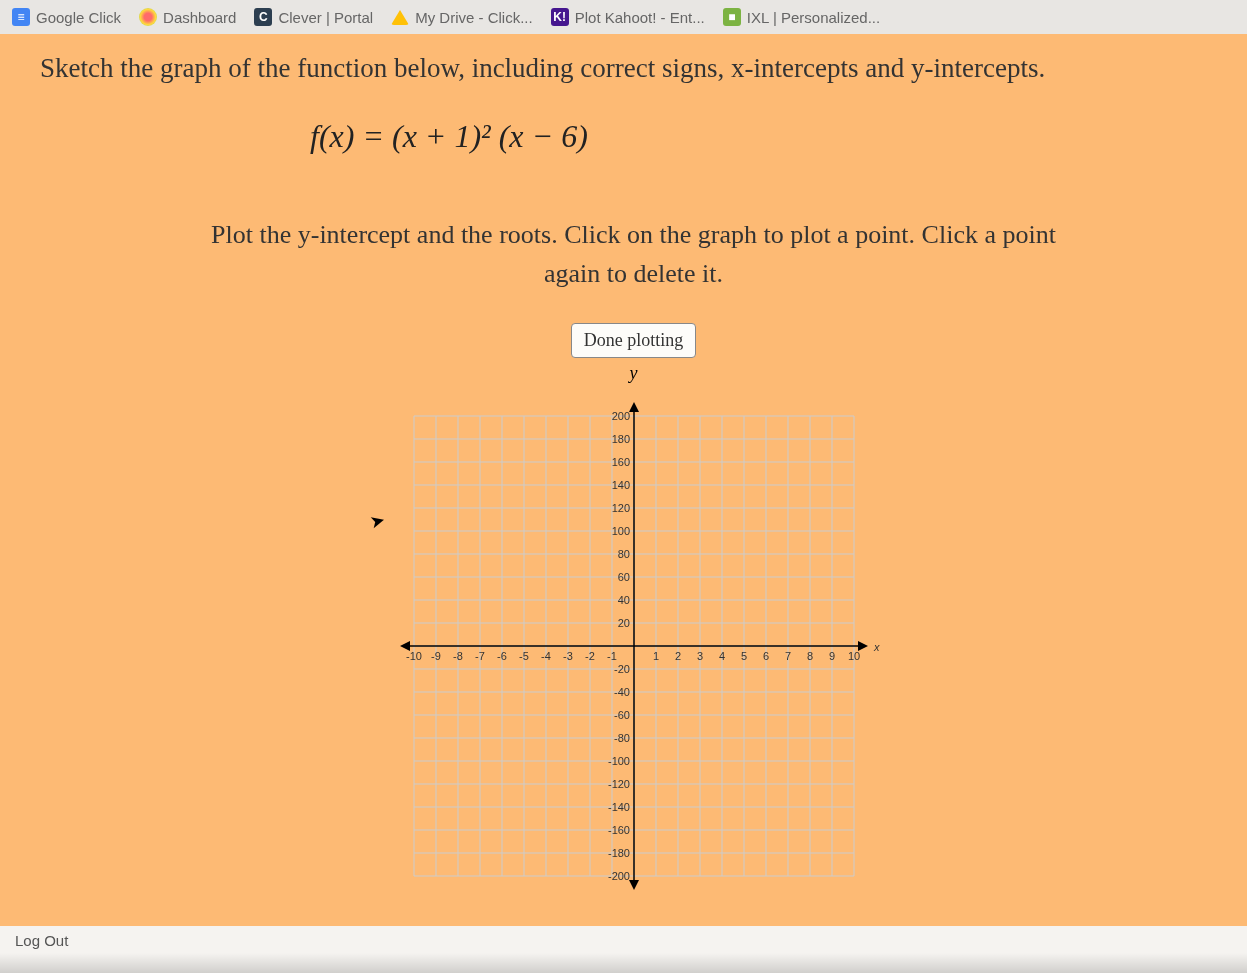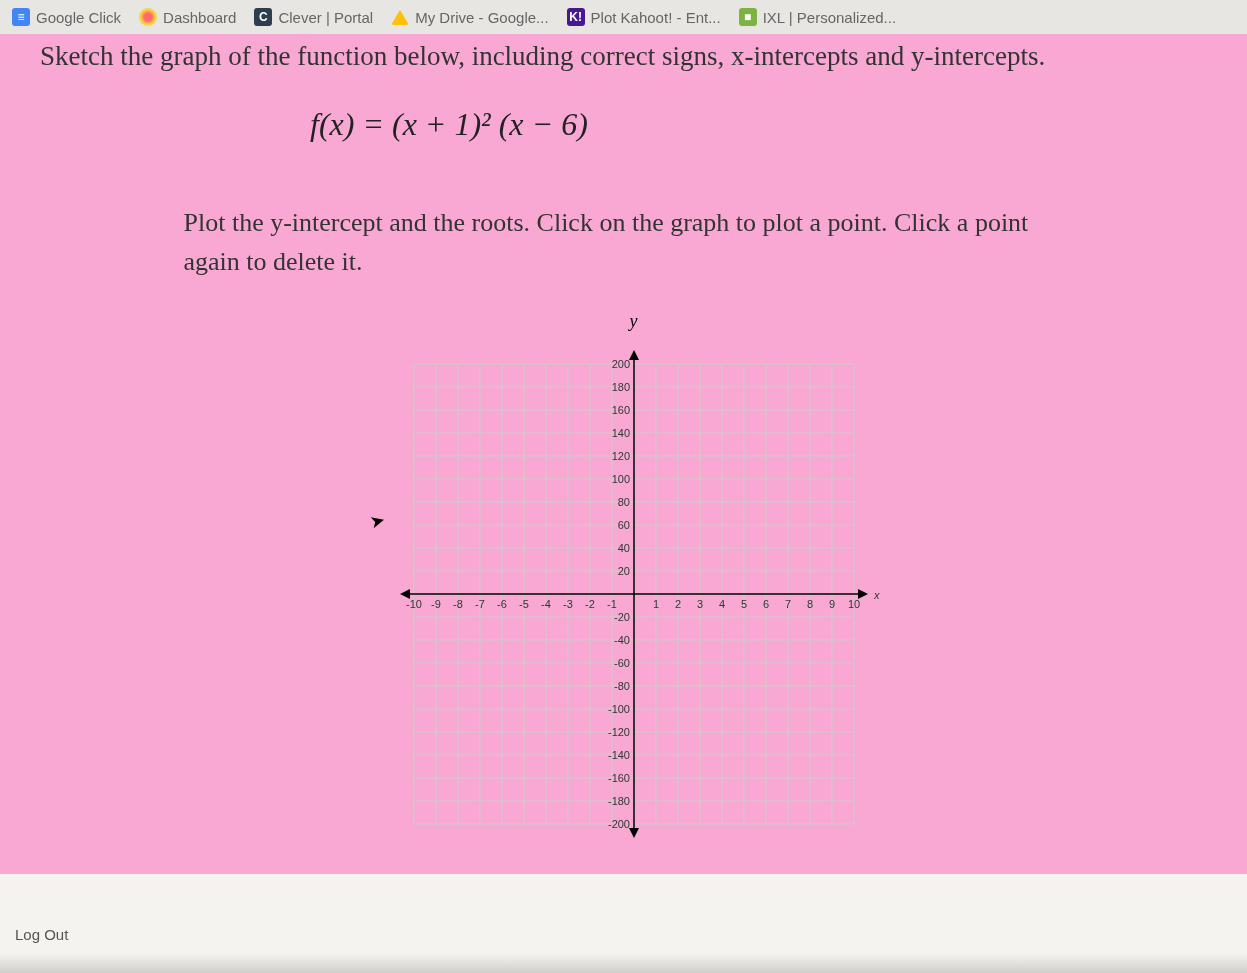--- a/index.html
+++ b/index.html
@@ -47,22 +47,22 @@
       border-left: 9px solid transparent;
       border-right: 9px solid transparent;
       border-bottom: 15px solid #ffc107;
       position: relative;
     }
     .icon-kahoot { background: #46178f; color: white; }
     .icon-ixl { background: #7cb342; color: white; }
     
     
     .content {
-      padding: 4px 20px 20px 40px;
-      background: #f9a8d4;
+      padding: 16px 20px 20px 40px;
+      background: #fdba74;
       position: relative;
     }
     .question-title {
       font-family: Georgia, "Times New Roman", serif;
       font-size: 27px;
       color: #333;
       margin-bottom: 30px;
       line-height: 1.4;
     }
     .equation {
@@ -70,21 +70,21 @@
       font-size: 32px;
       font-style: italic;
       text-align: left;
       margin: 30px 0 60px 270px;
       color: #222;
     }
     .instruction {
       font-family: Georgia, "Times New Roman", serif;
       font-size: 26px;
       color: #333;
-      text-align: left;
+      text-align: center;
       max-width: 900px;
       margin: 8px auto 30px;
       line-height: 1.5;
     }
     
     
     .done-btn-wrap {
       text-align: center;
       margin-bottom: 5px;
     }
@@ -117,21 +117,21 @@
       margin: 0 auto;
     }
     .grid-line { stroke: #ccc; stroke-width: 1; }
     .axis-line { stroke: #000; stroke-width: 1.5; }
     .tick-label { font-family: Arial, sans-serif; font-size: 11px; fill: #333; }
     .arrow { fill: #000; }
     
     
     .logout {
       position: absolute;
-      bottom: 30px;
+      bottom: 24px;
       left: 15px;
       font-size: 15px;
       color: #555;
       cursor: pointer;
     }
     
     
     .mouse-cursor {
       position: absolute;
       top: 510px;
@@ -163,41 +163,44 @@
   <div class="bookmark-item">
     <span class="bookmark-icon icon-dashboard"></span>
     <span>Dashboard</span>
   </div>
   <div class="bookmark-item">
     <span class="bookmark-icon icon-clever">C</span>
     <span>Clever | Portal</span>
   </div>
   <div class="bookmark-item">
     <span class="bookmark-icon icon-drive"></span>
-    <span>My Drive - Google...</span>
+    <span>My Drive - Click...</span>
   </div>
   <div class="bookmark-item">
     <span class="bookmark-icon icon-kahoot">K!</span>
     <span>Plot Kahoot! - Ent...</span>
   </div>
   <div class="bookmark-item">
     <span class="bookmark-icon icon-ixl">■</span>
     <span>IXL | Personalized...</span>
   </div>
 </div>
 
 <div class="content">
   <div class="question-title">Sketch the graph of the function below, including correct signs, x-intercepts and y-intercepts.</div>
 
   <div class="equation">
     <span>f(x) = </span><span>(x + 1)² (x − 6)</span>
   </div>
 
   <div class="instruction">Plot the y-intercept and the roots. Click on the graph to plot a point. Click a point again to delete it.</div>
 
+  <div class="done-btn-wrap">
+    <button class="done-btn">Done plotting</button>
+  </div>
 
   <div class="graph-container">
     <div class="y-label">y</div>
     <svg class="graph" id="graph-svg" width="500" height="520">
         <line x1="30" y1="490" x2="30" y2="30" class="grid-line"></line>
         <line x1="52" y1="490" x2="52" y2="30" class="grid-line"></line>
         <line x1="74" y1="490" x2="74" y2="30" class="grid-line"></line>
         <line x1="96" y1="490" x2="96" y2="30" class="grid-line"></line>
         <line x1="118" y1="490" x2="118" y2="30" class="grid-line"></line>
         <line x1="140" y1="490" x2="140" y2="30" class="grid-line"></line>

